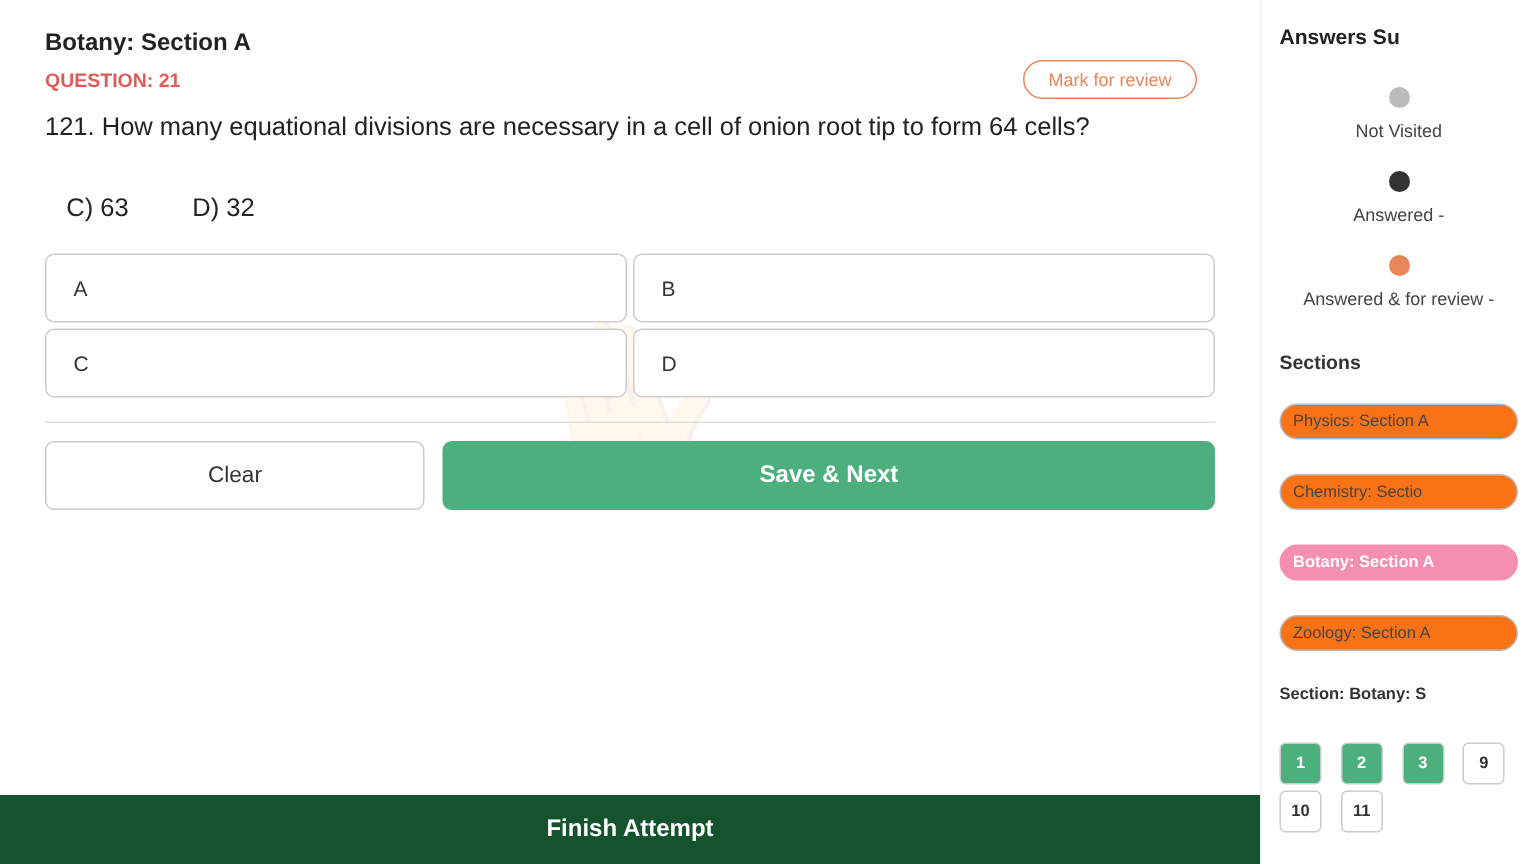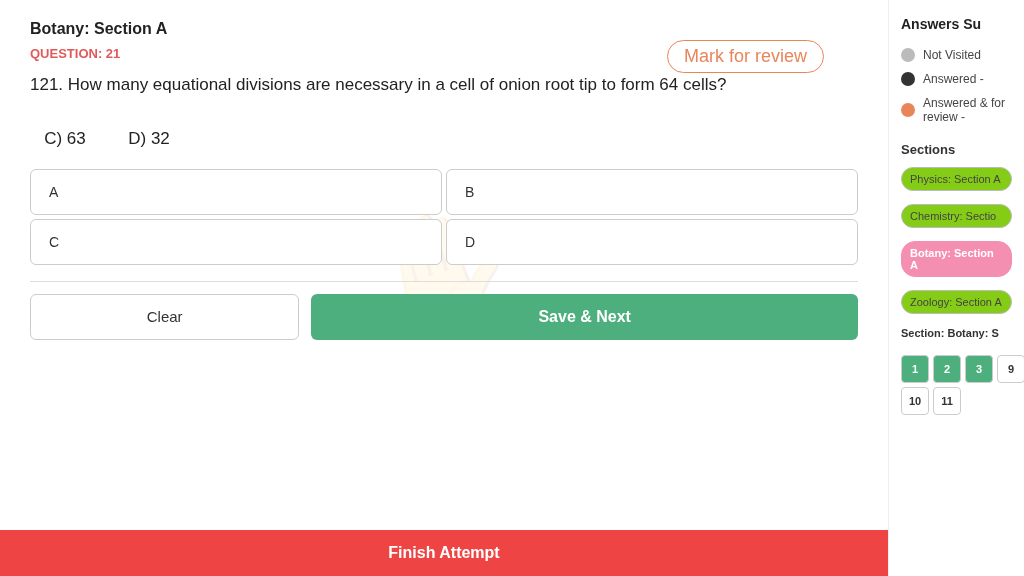--- a/index.html
+++ b/index.html
@@ -42,27 +42,27 @@
     .section-title {
       font-weight: bold;
       font-size: 16px;
       color: #222;
       margin-bottom: 8px;
     }
 
     .mark-for-review-btn {
       position: absolute;
       top: 20px;
-      right: 34px;
+      right: 12px;
       border: 1.5px solid #e8865a;
       border-radius: 20px;
       padding: 5px 16px;
       color: #e8865a;
       background: #fff;
-      font-size: 18px;
+      font-size: 12px;
       cursor: pointer;
     }
 
     .question-label {
       color: #e05a5a;
       font-weight: bold;
       font-size: 13px;
       margin-bottom: 10px;
     }
 
@@ -139,54 +139,55 @@
       font-weight: bold;
       color: #fff;
       cursor: pointer;
     }
 
     .finish-attempt-bar {
       position: absolute;
       bottom: 0;
       left: 0;
       right: 0;
-      background: #ef4444;
+      background: #14532d;
       text-align: center;
       padding: 14px;
       font-size: 16px;
       font-weight: bold;
       color: #fff;
       cursor: pointer;
     }
 
     
     .sidebar {
-      width: 136px;
+      width: 184px;
       background: #fff;
       border-left: 1px solid #eee;
       padding: 16px 12px;
       display: flex;
       flex-direction: column;
-      gap: 10px;
+      gap: 20px;
       font-size: 12px;
     }
 
     .sidebar-title {
       font-weight: bold;
       font-size: 14px;
       color: #222;
       margin-bottom: 6px;
     }
 
     .legend-item {
       display: flex;
       align-items: center;
       gap: 8px;
       font-size: 12px;
       color: #444;
+      flex-direction: column;
     }
 
     .legend-dot {
       width: 14px;
       height: 14px;
       border-radius: 50%;
       flex-shrink: 0;
     }
 
     .dot-notvisited { background: #bbb; }
@@ -200,21 +201,21 @@
       margin-top: 8px;
     }
 
     .section-btn {
       display: block;
       width: 100%;
       text-align: left;
       padding: 5px 8px;
       border-radius: 14px;
       border: 1.5px solid #ddd;
-      background: #84cc16;
+      background: #f97316;
       font-size: 11px;
       cursor: pointer;
       color: #444;
       margin-bottom: 3px;
     }
 
     .section-btn.active {
       background: #f48fb1;
       border-color: #f48fb1;
       color: #fff;

